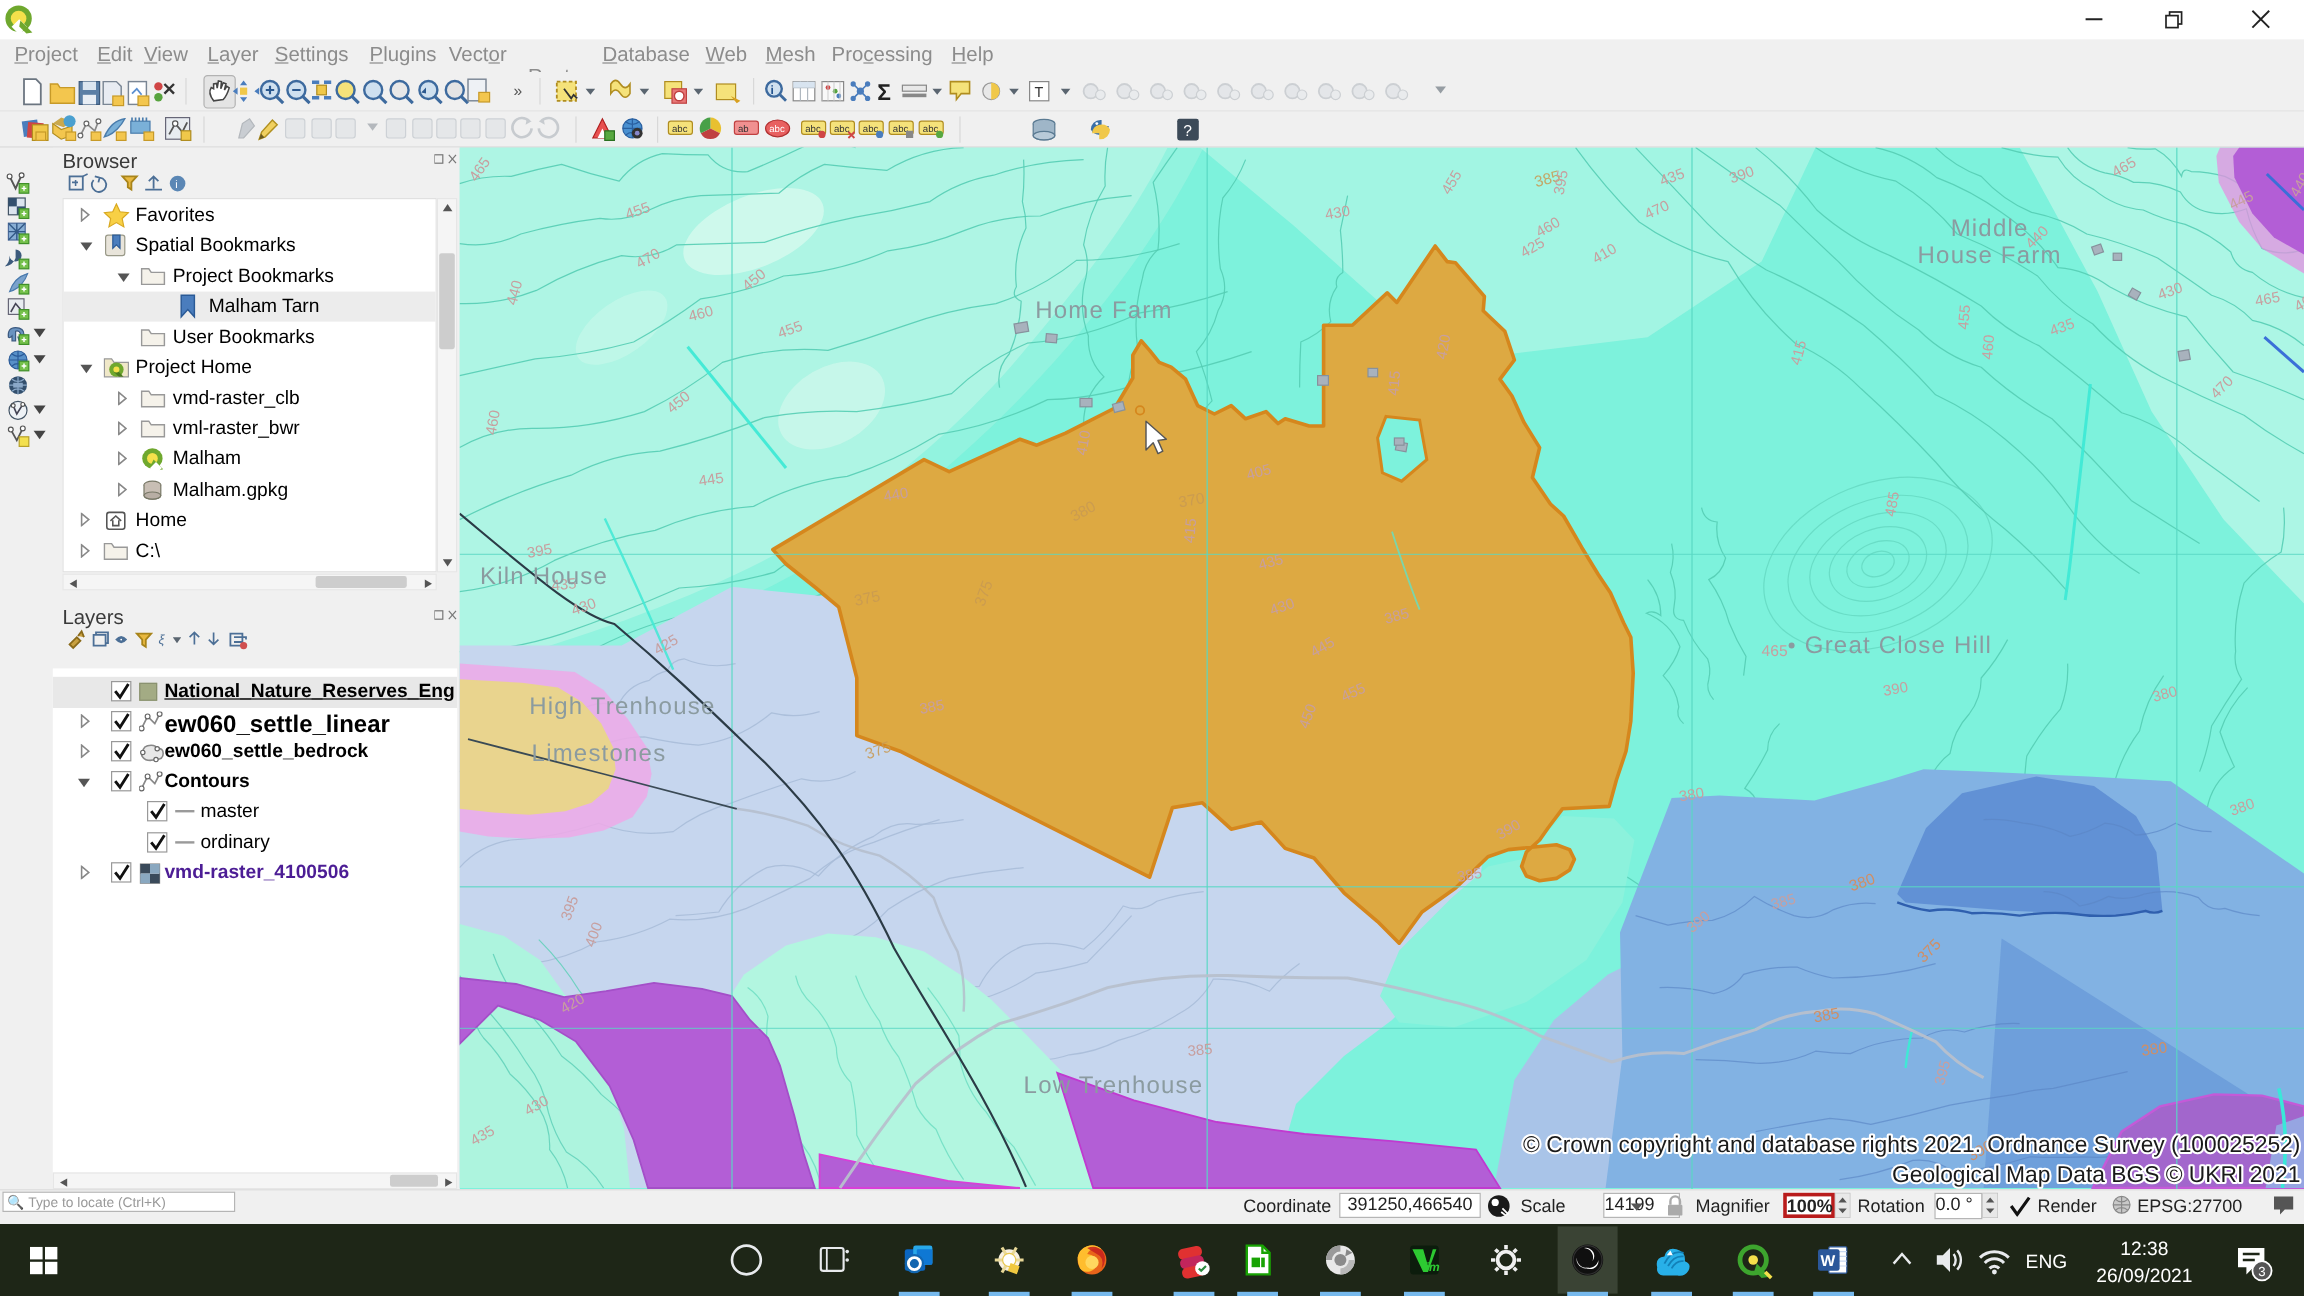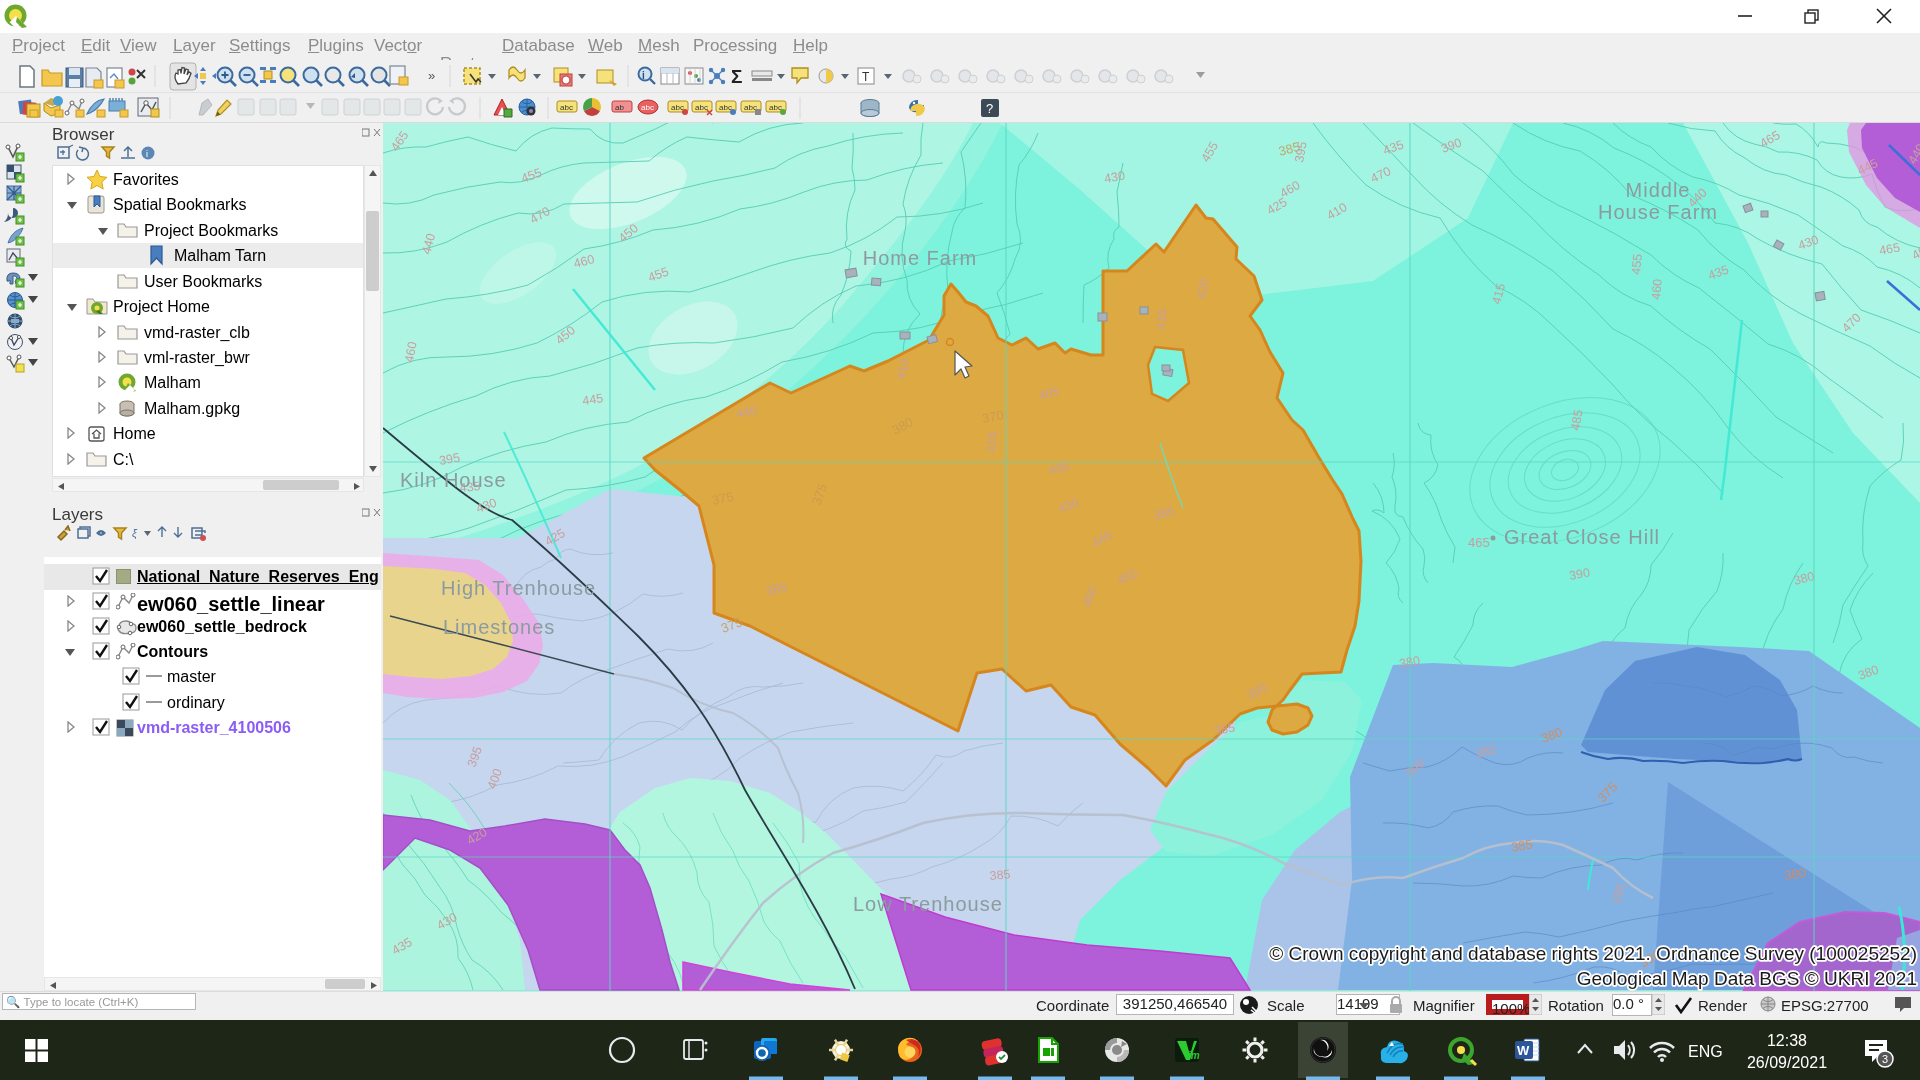--- a/index.html
+++ b/index.html
@@ -649,21 +649,21 @@
         <rect x="1" y="1" width="16" height="16" fill="#fff" stroke="#999" stroke-width="1"></rect>
         <path d="M4,9 l4,5 l7,-11" stroke="#111" stroke-width="2.4" fill="none"></path>
       </svg>
 <svg class="abs" style="left:72px;top:162px;" width="18" height="18">
         <rect width="16" height="16" x="1" y="1" fill="#fff" stroke="#888"></rect>
         <rect x="1" y="1" width="8" height="8" fill="#3a4a5a"></rect>
         <rect x="9" y="9" width="8" height="8" fill="#3a4a5a"></rect>
         <rect x="9" y="1" width="8" height="8" fill="#8aa8c0"></rect>
         <rect x="1" y="9" width="8" height="8" fill="#8aa8c0"></rect>
       </svg>
-<span class="abs" style="left:93px;top:162px;font-size:16px;color:#8b5cf6;font-weight:bold;white-space:nowrap;">vmd-raster_4100506</span>
+<span class="abs" style="left:93px;top:162px;font-size:16px;color:#4c1d95;font-weight:bold;white-space:nowrap;">vmd-raster_4100506</span>
 </div>
 <div class="abs" style="left:0px;top:474px;width:337px;height:14px;background:#f5f5f5;border:1px solid #e6e6e6;">
 <svg class="abs" style="left:4px;top:3px;" width="8" height="9">
         <path d="M7,1 L1,4.5 L7,8 Z" fill="#555"></path>
       </svg>
 <div class="abs" style="left:280px;top:1px;width:40px;height:10px;background:#cdcdcd;border-radius:2px;"></div>
 <svg class="abs" style="left:325px;top:3px;" width="8" height="9">
         <path d="M1,1 L7,4.5 L1,8 Z" fill="#555"></path>
       </svg>
 </div>
@@ -900,21 +900,21 @@
 <span class="abs" style="left:1267px;top:5px;">Scale</span>
 <div class="abs" style="left:1308px;top:2px;width:64px;height:21px;background:#fff;border:1px solid #b5b5b5;padding-left:0;margin-left:28px;">14199</div>
 <svg class="abs" style="left:1358px;top:10px;" width="12" height="8">
       <path d="M1,1 L11,1 L6,7 Z" fill="#555"></path>
     </svg>
 <svg class="abs" style="left:1388px;top:3px;" width="16" height="20">
       <rect x="2" y="9" width="12" height="9" rx="1" fill="#aaa"></rect>
       <path d="M4,9 v-3 a4,4 0 0 1 8,0 v3" fill="none" stroke="#aaa" stroke-width="2"></path>
     </svg>
 <span class="abs" style="left:1413px;top:5px;">Magnifier</span>
-<div class="abs" style="left:1486px;top:2px;width:43px;height:21px;background:#fff;border:6px solid #b91c1c;text-align:right;padding-right:2px;">100%</div>
+<div class="abs" style="left:1486px;top:2px;width:43px;height:21px;background:#fff;border:3px solid #b91c1c;text-align:right;padding-right:2px;font-weight:bold;">100%</div>
 <svg class="abs" style="left:1529px;top:2px;" width="13" height="21">
       <rect width="13" height="21" fill="#e8e8e8" stroke="#bbb"></rect>
       <path d="M3,8 l3.5,-4 l3.5,4 Z M3,13 l7,0 l-3.5,4 Z" fill="#555"></path>
     </svg>
 <span class="abs" style="left:1548px;top:5px;">Rotation</span>
 <div class="abs" style="left:1612px;top:2px;width:40px;height:22px;background:#fff;border:1px solid #b5b5b5;text-align:left;padding-right:2px;">0.0 °</div>
 <svg class="abs" style="left:1652px;top:2px;" width="13" height="21">
       <rect width="13" height="21" fill="#e8e8e8" stroke="#bbb"></rect>
       <path d="M3,8 l3.5,-4 l3.5,4 Z M3,13 l7,0 l-3.5,4 Z" fill="#555"></path>
     </svg>

